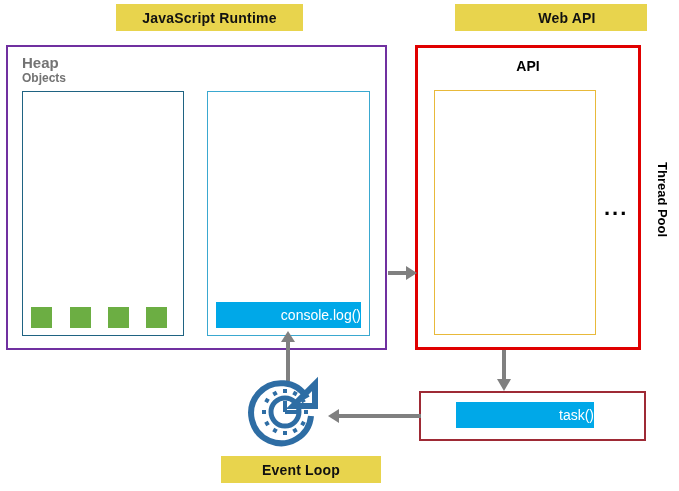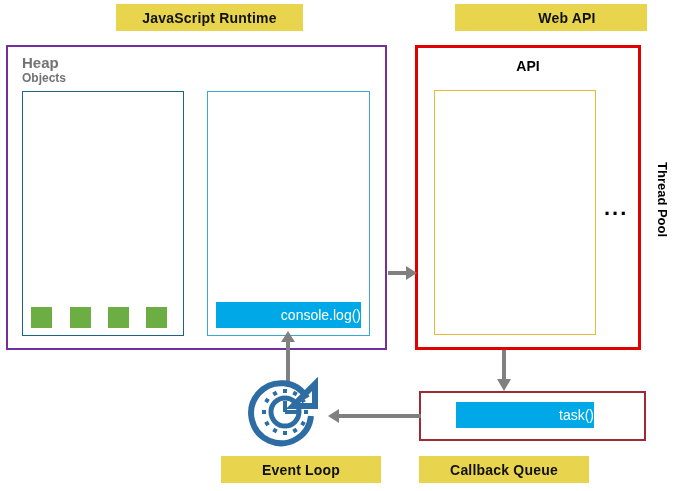--- a/index.html
+++ b/index.html
@@ -178,23 +178,20 @@
   </div>
 
   <div class="pill" style="left:456px; top:402px; width:138px; height:26px;">
     <span>task()</span>
   </div>
 
   <div class="chip" style="left:221px; top:456px; width:160px; height:27px; font-size:14px;">
     <span>Event Loop</span>
   </div>
 
-  <div class="chip" style="left:419px; top:456px; width:170px; height:27px; font-size:14px;">
-    <span>Callback Queue</span>
-  </div>
 
   <svg class="arrow" style="left:388px; top:262px;" width="30" height="22" viewBox="0 0 30 22">
     <line x1="0" y1="11" x2="20" y2="11" stroke="#808080" stroke-width="4"></line>
     <polygon points="18,4 29,11 18,18" fill="#808080"></polygon>
   </svg>
 
   <svg class="arrow" style="left:493px; top:350px;" width="22" height="42" viewBox="0 0 22 42">
     <line x1="11" y1="0" x2="11" y2="31" stroke="#808080" stroke-width="4"></line>
     <polygon points="4,29 11,41 18,29" fill="#808080"></polygon>
   </svg>

